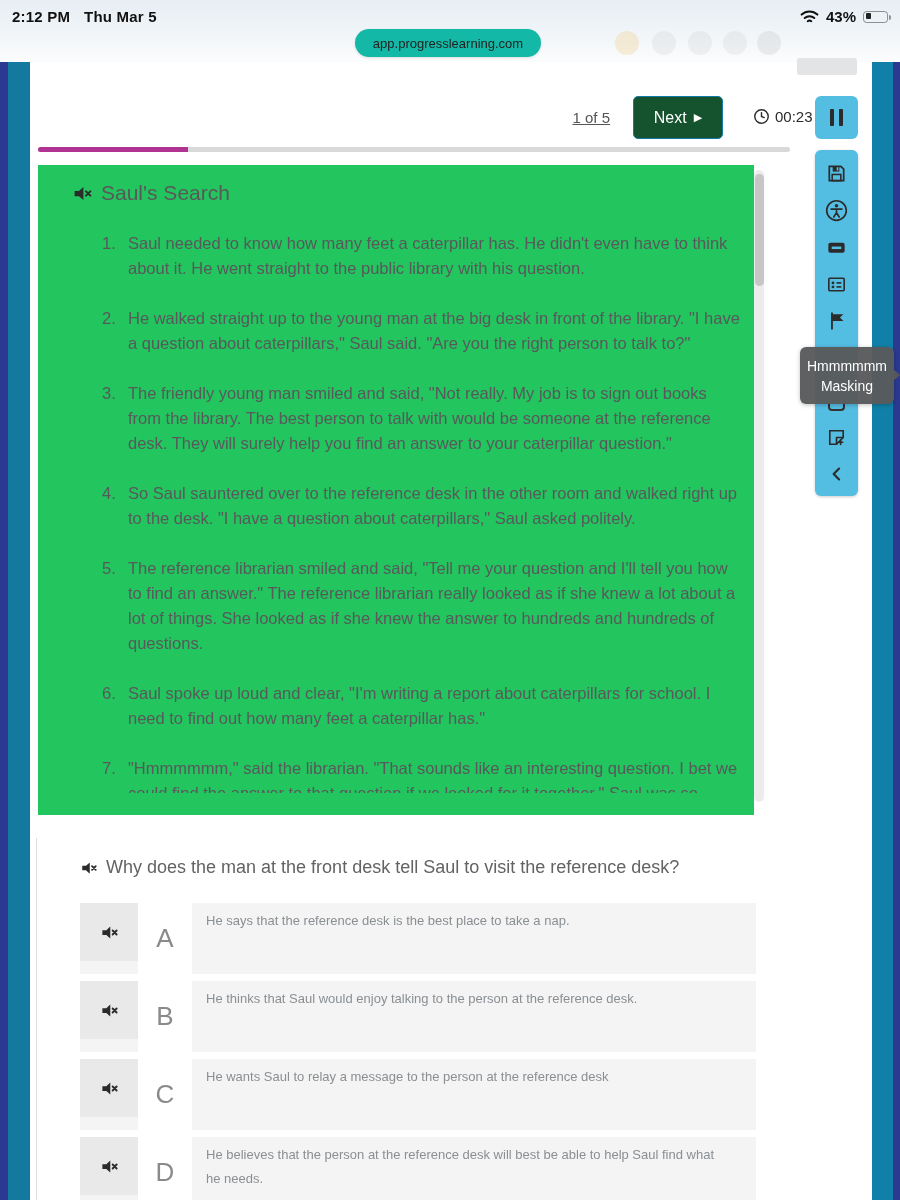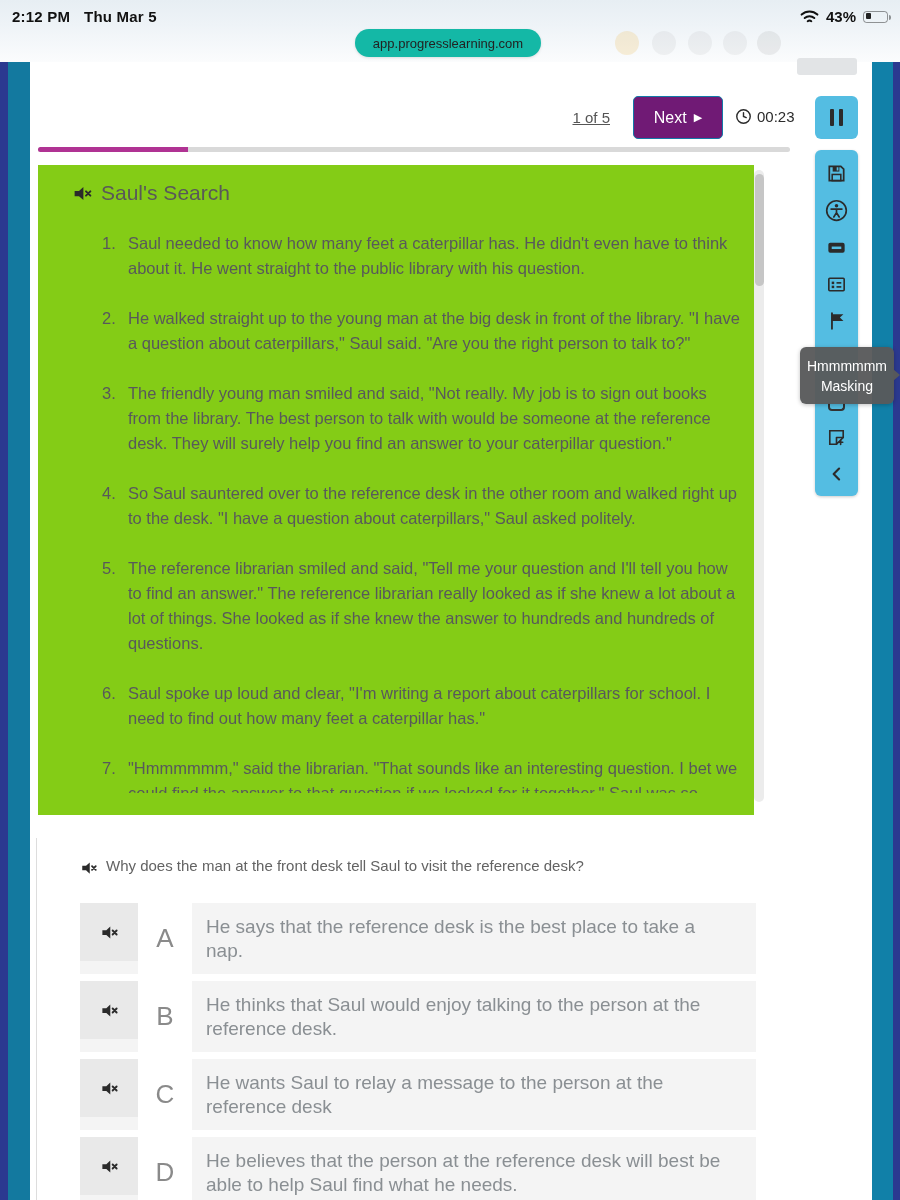--- a/index.html
+++ b/index.html
@@ -25,33 +25,33 @@
   .ghost-tab { position:absolute; left:797px; top:58px; width:60px; height:17px; background:#e2e4e6; border-radius:3px; }
 
   
   .edge-navy-l { position:absolute; left:0; top:62px; width:8px; height:1138px; background:#2b3990; }
   .edge-teal-l { position:absolute; left:8px; top:62px; width:22px; height:1138px; background:#13799f; }
   .edge-teal-r { position:absolute; left:872px; top:62px; width:21px; height:1138px; background:#1180a8; }
   .edge-navy-r { position:absolute; left:893px; top:62px; width:7px; height:1138px; background:#2b3990; }
 
   
   .q-count { position:absolute; left:558px; top:109px; width:52px; text-align:right; font-size:15px; color:#555;text-decoration:underline; }
-  .next-btn { position:absolute; left:633px; top:96px; width:90px; height:43px; background:#701a75; border:1px solid #1379a8;
+  .next-btn { position:absolute; left:633px; top:96px; width:90px; height:43px; background:#14532d; border:1px solid #1379a8;
     border-radius:5px; color:#fff; font-size:16px; display:flex; align-items:center; justify-content:center; gap:7px; cursor:pointer; }
   .next-arrow { font-size:11px; line-height:1; }
-  .timer { position:absolute; left:735px; top:108px; display:flex; align-items:center; gap:5px; font-size:15px; color:#2b2b2b; }
+  .timer { position:absolute; left:753px; top:108px; display:flex; align-items:center; gap:5px; font-size:15px; color:#2b2b2b; }
   .pause-btn { position:absolute; left:815px; top:96px; width:43px; height:43px; background:#54bde2; border-radius:6px;
     display:flex; align-items:center; justify-content:center; gap:5px; cursor:pointer; }
   .pause-bar { width:4px; height:17px; background:#2b2b2b; border-radius:1px; }
 
   .progress-track { position:absolute; left:38px; top:147px; width:752px; height:5px; background:#d9d9d9; border-radius:3px; }
   .progress-fill { height:5px; background:#b03393; border-radius:3px 0 0 3px; width:0; }
 
   
-  .passage { position:absolute; left:38px; top:165px; width:716px; height:650px; overflow:hidden; background:#84cc16; }
+  .passage { position:absolute; left:38px; top:165px; width:716px; height:650px; overflow:hidden; background:#22c55e; }
   .passage-title { margin:16px 0 26px 34px; display:flex; align-items:center; gap:8px;
     font-size:21px; color:#595959; }
   .para { display:flex; margin:0 0 25px 64px; font-size:16.5px; line-height:25px; color:#58595b; }
   .para-num { width:26px; flex:none; }
   .para-text { width:616px; }
   .para.clipped { height:37px; overflow:hidden; margin-bottom:0; }
 
   .scrollbar { position:absolute; left:754px; top:170px; width:10px; height:632px; background:#ececec; border-radius:5px; }
   .scroll-thumb { position:absolute; left:0.5px; top:4px; width:9px; height:112px; background:#c6c6c6; border-radius:5px; }
 
@@ -64,29 +64,29 @@
     color:#fff; font-size:14px; line-height:20px; text-align:center; display:flex; align-items:center; justify-content:center;
     padding:4px; z-index:5; box-shadow:0 1px 4px rgba(0,0,0,.25); }
   .tooltip-arrow { position:absolute; left:893px; top:369px; width:0; height:0; z-index:5;
     border-top:6px solid transparent; border-bottom:6px solid transparent; border-left:7px solid rgba(88,89,91,.96); }
   .masked-icon-sliver { position:absolute; left:828px; top:403px; width:17px; height:8px;
     border:2px solid #333; border-top:none; border-radius:0 0 4px 4px; }
 
   
   .q-divider { position:absolute; left:36px; top:838px; width:1px; height:362px; background:#ddd; }
   .question { position:absolute; left:80px; top:857px; width:690px; display:flex; gap:8px; align-items:flex-start;
-    font-size:15px; color:#636363; }
+    font-size:18px; color:#636363; }
   .options { position:absolute; left:80px; top:903px; width:676px; display:flex; flex-direction:column; gap:7px; }
   .opt-row { display:flex; background:#f4f4f4; height:71px; cursor:pointer; }
   .opt-row.tall { height:71px; }
   .opt-speaker { width:58px; height:58px; flex:none; background:#e9e9e9; display:flex; align-items:center; justify-content:center;
     color:#333; }
   .opt-letter { width:54px; flex:none; background:#fff; display:flex; align-items:center; justify-content:center;
     font-size:26px; color:#8a8a8a; }
-  .opt-text { flex:1; display:flex; align-items:center; padding:6px 18px 6px 14px; font-size:19px; line-height:24px; color:#8a8f93; }
+  .opt-text { flex:1; display:flex; padding:6px 18px 6px 14px; font-size:13px; line-height:24px; color:#8a8f93; }
   .opt-text span { max-width:520px; }
 
   .icon { display:inline-flex; flex:none; }
 </style>
 </head>
 <body>
 
 <div id="app">
 
   <div class="chrome-bg"></div>

